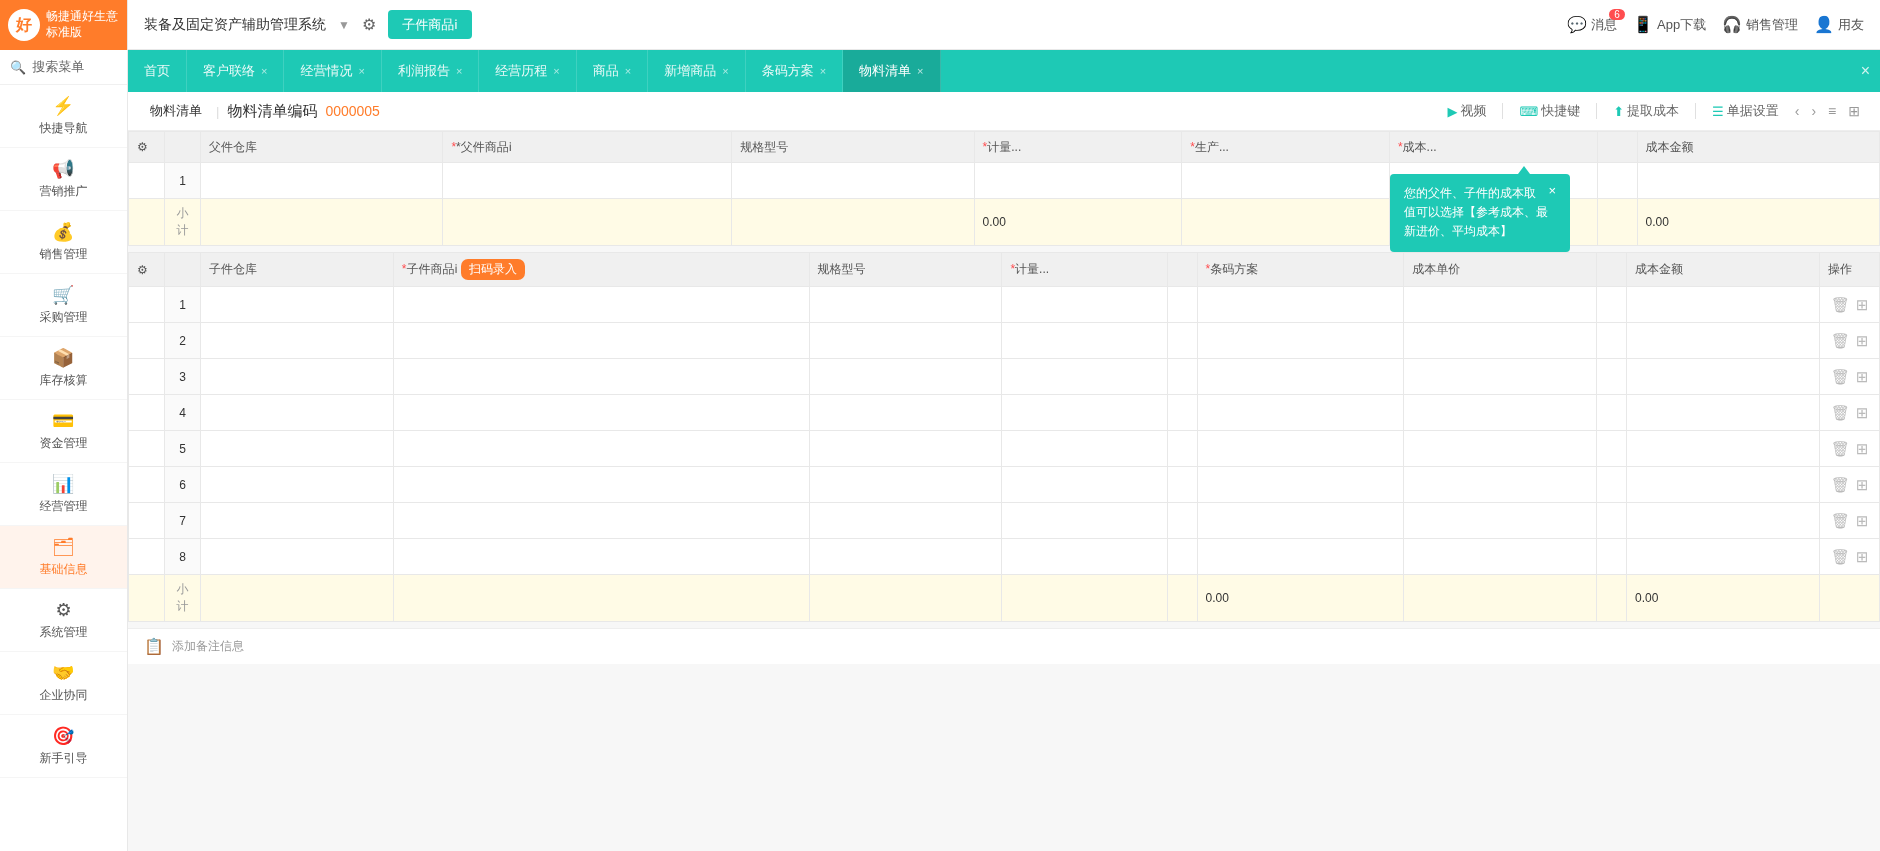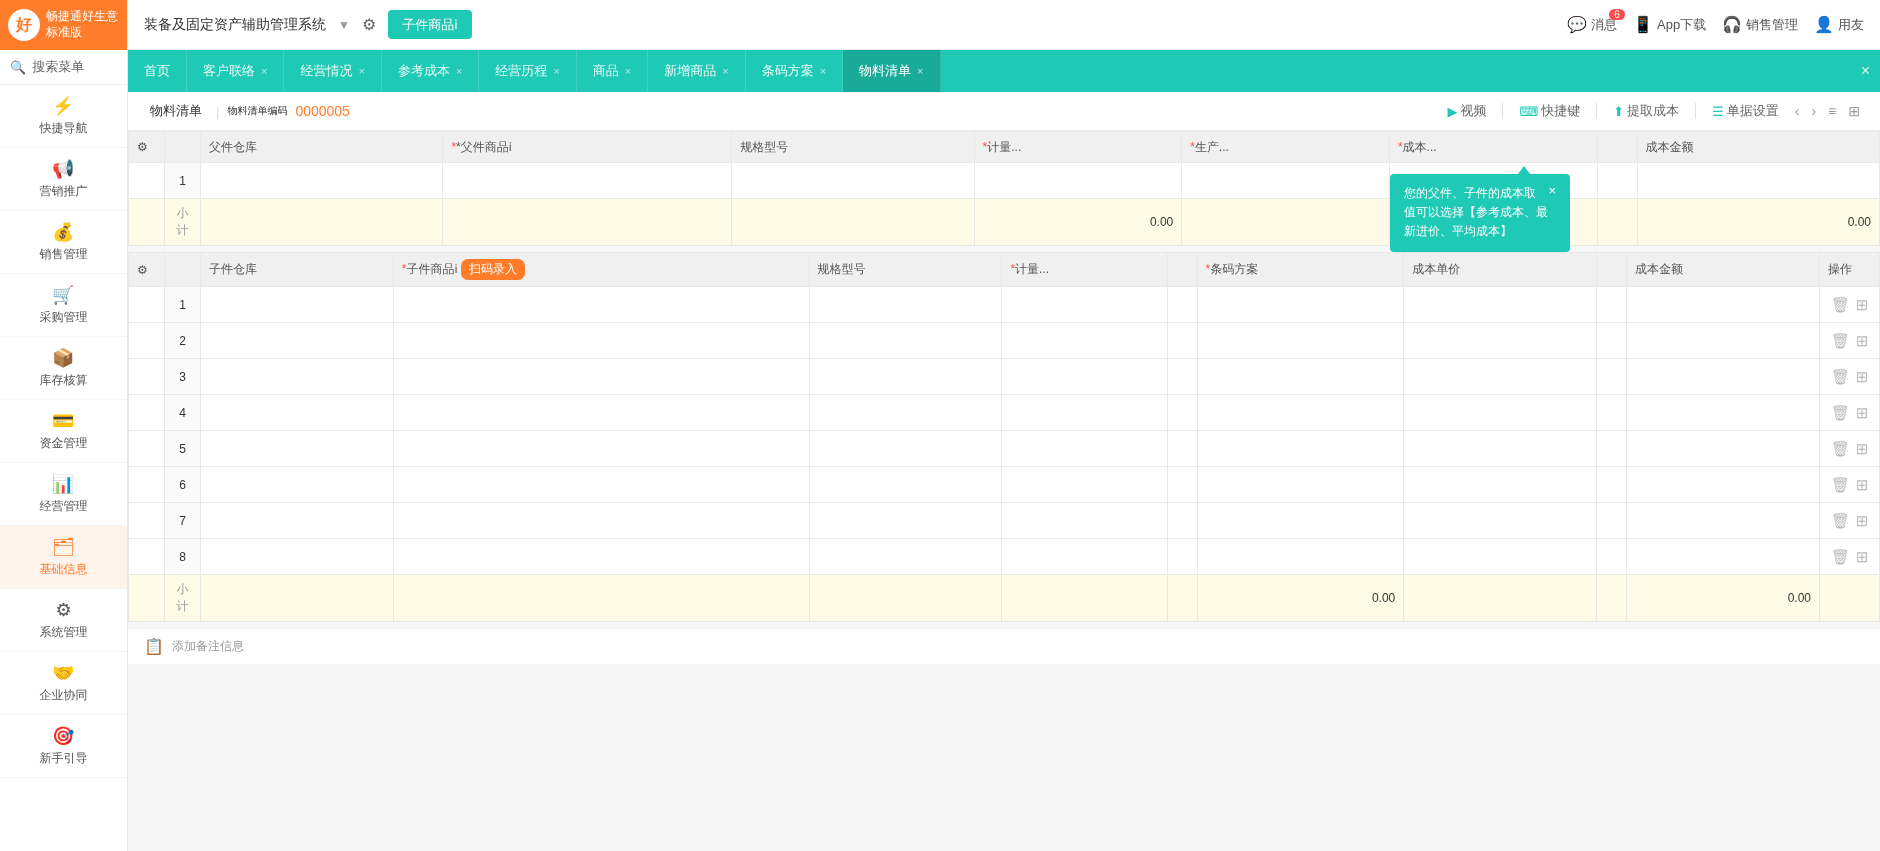--- a/index.html
+++ b/index.html
@@ -245,21 +245,21 @@
       align-items: center;
       gap: 8px;
       color: #999;
       font-size: 12px;
     }
     .bottom-hint-icon { color: #1ec9b5; font-size: 16px; }
 
     .header-sep { width: 1px; height: 16px; background: #e0e0e0; margin: 0 4px; }
 
     
-    .text-right { text-align: right; }
+    .text-right { }
 
     .nav-tabs-container { display: flex; align-items: center; flex: 1; overflow: hidden; }
   </style>
 </head>
 <body>
 
 <div class="sidebar">
   <div class="sidebar-logo">
     <div class="sidebar-logo-icon">好</div>
     <div class="sidebar-logo-text">
@@ -354,21 +354,21 @@
       </div>
       <div class="nav-tab">
         <span>客户联络</span>
         <span class="close-x">×</span>
       </div>
       <div class="nav-tab">
         <span>经营情况</span>
         <span class="close-x">×</span>
       </div>
       <div class="nav-tab">
-        <span>参考成本</span>
+        <span>利润报告</span>
         <span class="close-x">×</span>
       </div>
       <div class="nav-tab">
         <span>经营历程</span>
         <span class="close-x">×</span>
       </div>
       <div class="nav-tab">
         <span>商品</span>
         <span class="close-x">×</span>
       </div>
@@ -386,21 +386,21 @@
       </div>
     </div>
     <span class="nav-close-btn">×</span>
   </div>
 
   <div class="content-area" style="position:relative;">
 
     <div class="page-header">
       <span class="page-header-tab">物料清单</span>
       <span class="page-header-divider">|</span>
-      <span style="font-size:10px;color:#333;">物料清单编码</span>
+      <span style="font-size:15px;color:#333;">物料清单编码</span>
       <span class="page-header-code">0000005</span>
       <div class="page-header-actions">
         <div class="page-header-action">
           <span class="icon">▶</span>
           <span>视频</span>
         </div>
         <span class="header-sep"></span>
         <div class="page-header-action">
           <span class="icon">⌨</span>
           <span>快捷键</span>

